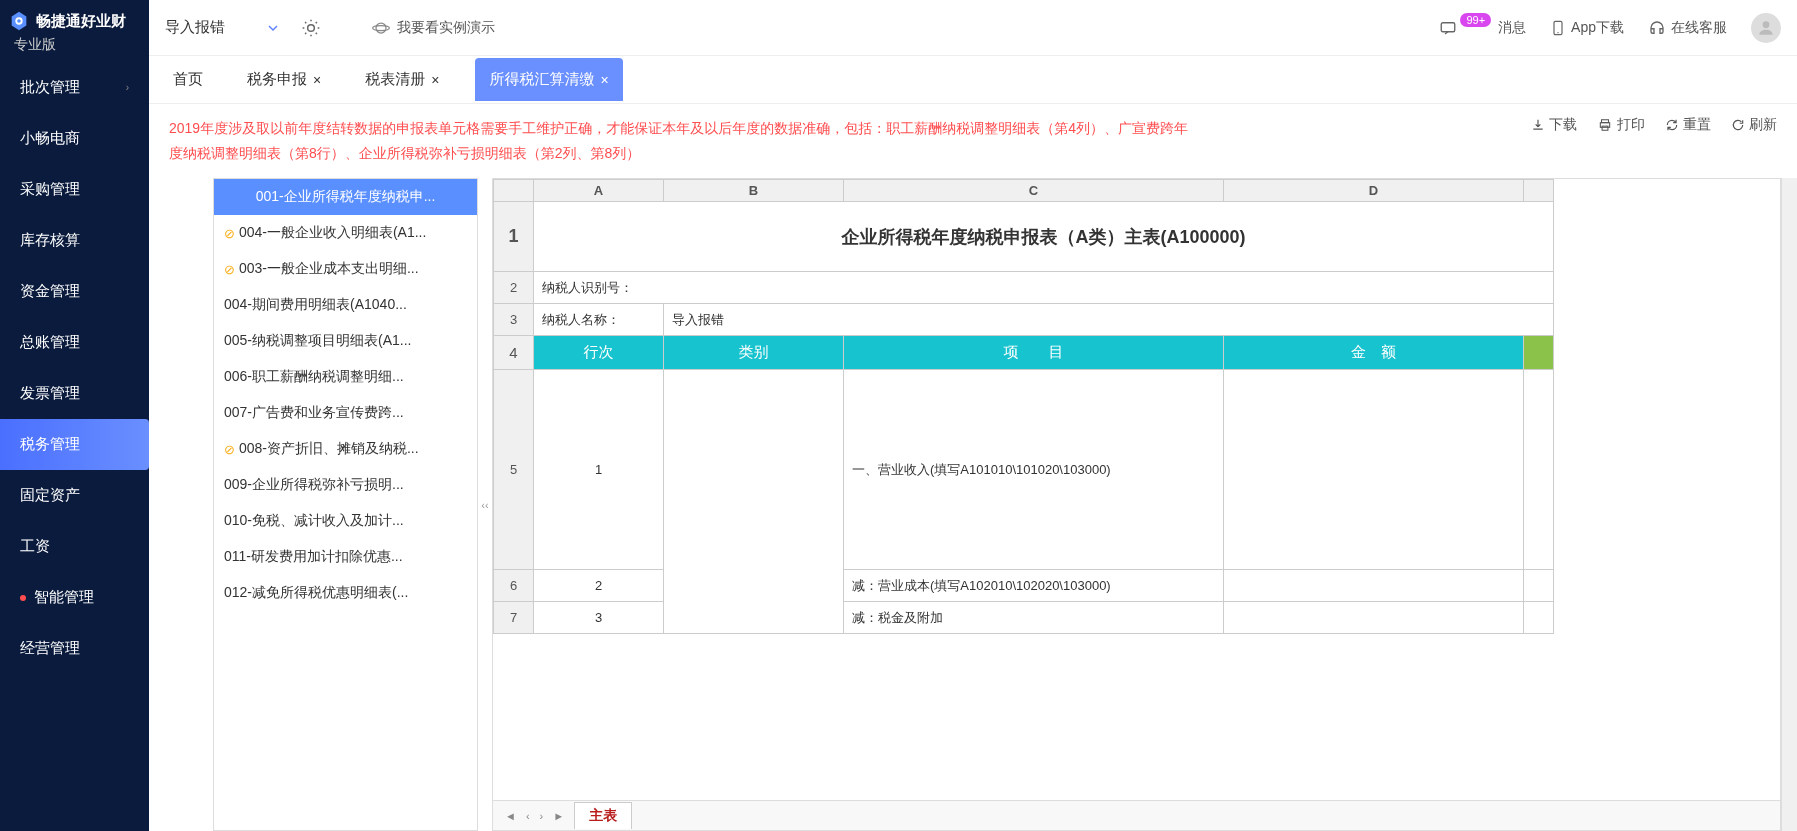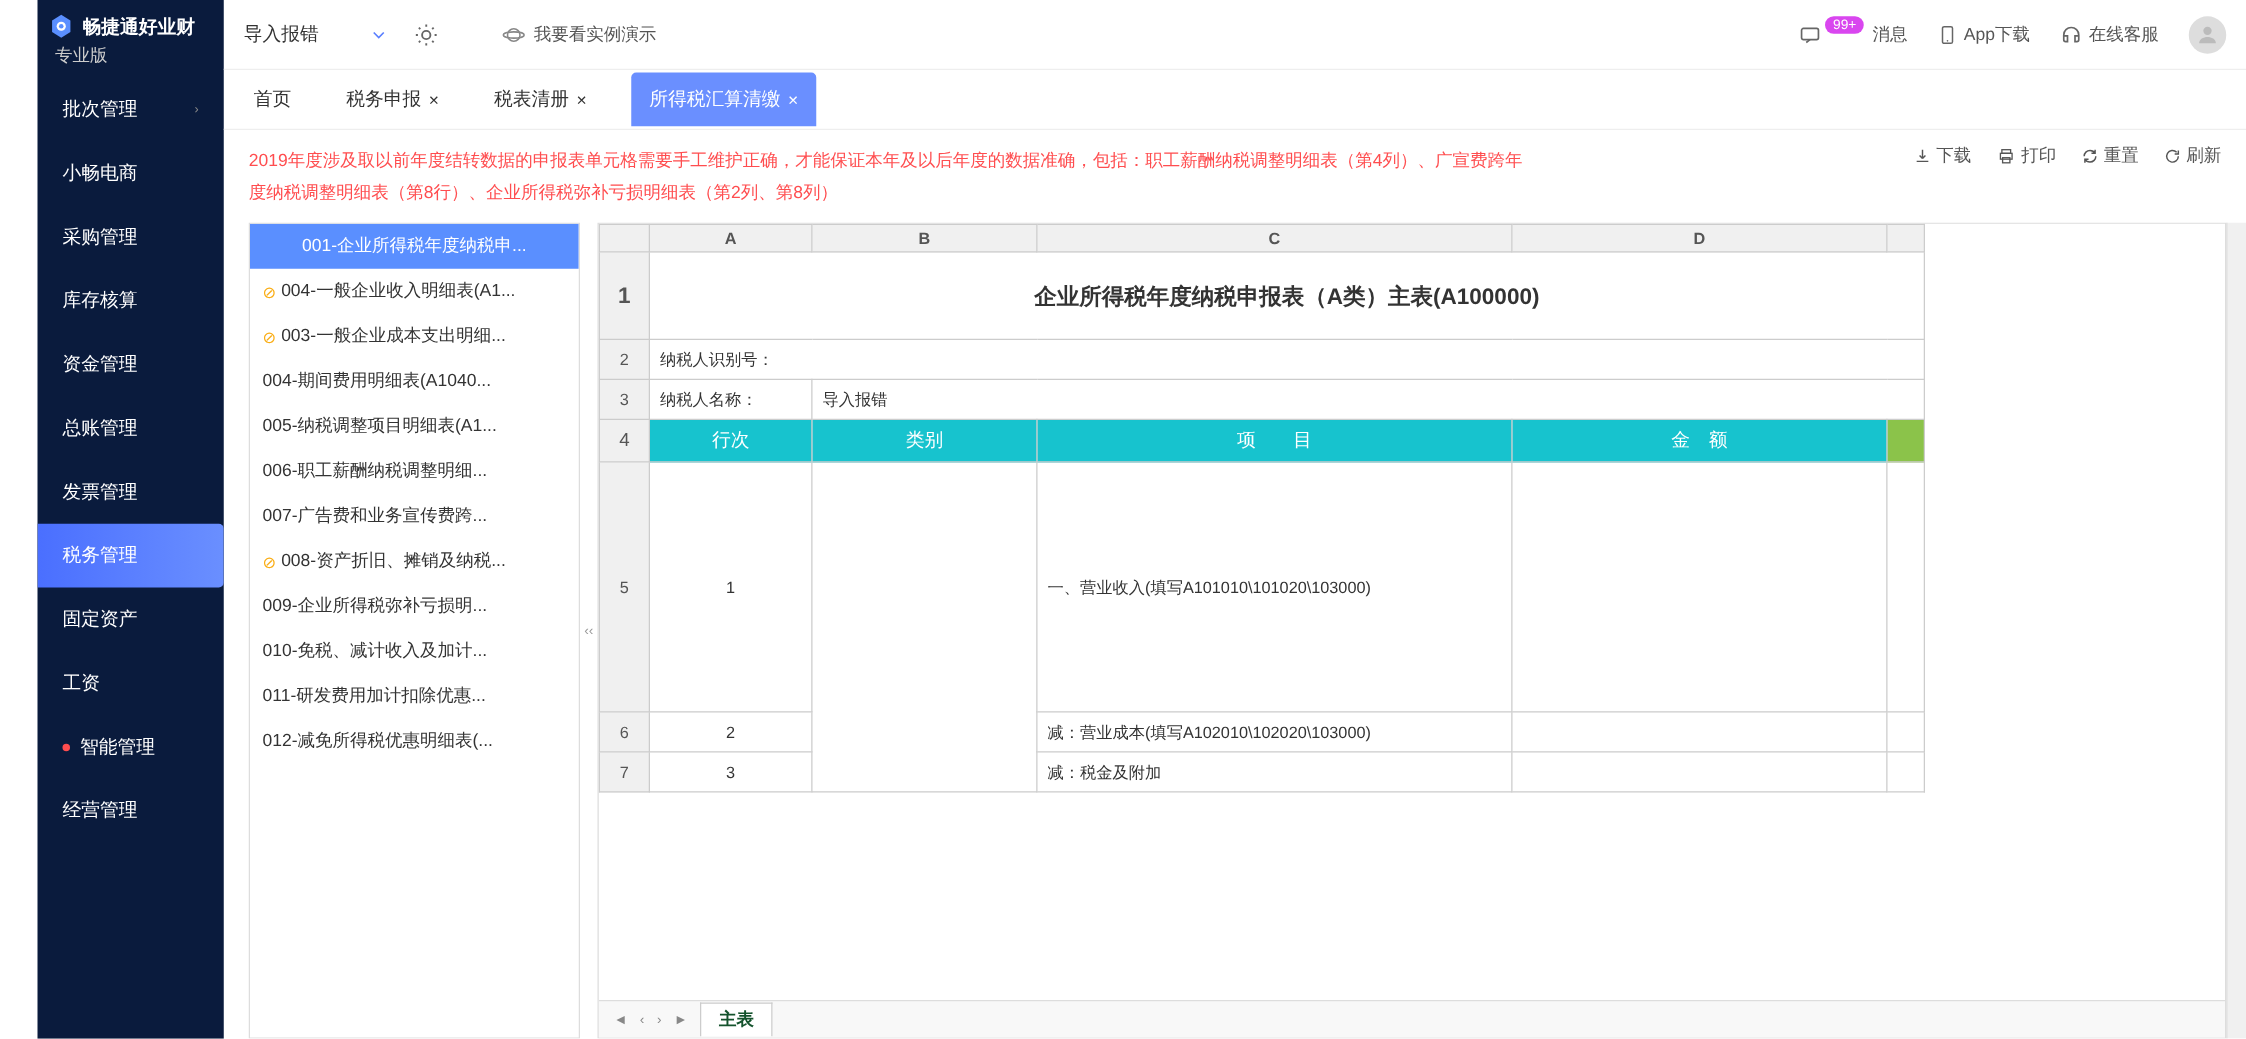--- a/index.html
+++ b/index.html
@@ -1,17 +1,17 @@
 <!DOCTYPE html>
 <html><head>
 <meta charset="utf-8">
 <style>
 * { margin: 0; padding: 0; box-sizing: border-box; }
 body { font-family: "Microsoft YaHei", Arial, sans-serif; font-size: 14px; color: #333; background: #fff; overflow: hidden; }
-.app { display: flex; height: 100vh; padding-left: 30px; }
+.app { display: flex; height: 100vh; }
 .sidebar { width: 149px; background: #0a1b3d; color: #fff; display: flex; flex-direction: column; }
 .logo-area { padding: 10px 8px 4px; display: flex; align-items: center; gap: 6px; }
 .logo-icon { width: 22px; height: 22px; display: flex; align-items: center; justify-content: center; }
 .logo-text { font-size: 15px; font-weight: 600; }
 .logo-sub { font-size: 14px; color: #ccc; padding-left: 14px; margin-bottom: 8px; }
 .sidebar-menu { flex: 1; overflow-y: auto; }
 .sidebar-item { padding: 16px 20px; font-size: 15px; cursor: pointer; display: flex; align-items: center; gap: 6px; }
 .sidebar-item.active { background: linear-gradient(90deg, #4a6fff, #6a8fff); border-radius: 0 4px 4px 0; }
 .red-dot { width: 6px; height: 6px; background: #ff4d4f; border-radius: 50%; margin-right: 2px; }
 .chevron { margin-left: auto; font-size: 10px; color: #888; }
@@ -28,42 +28,42 @@
 .tabs { height: 48px; display: flex; align-items: center; padding: 0 16px; gap: 28px; border-bottom: 1px solid #eee; }
 .tab { font-size: 15px; color: #333; cursor: pointer; display: flex; align-items: center; gap: 6px; padding: 10px 8px; }
 .tab.active { background: #6a8fff; color: #fff; border-radius: 4px 4px 0 0; padding: 12px 14px; }
 .tab-close { font-size: 14px; cursor: pointer; }
 .content { flex: 1; display: flex; flex-direction: column; overflow: hidden; }
 .notice-bar { display: flex; align-items: flex-start; padding: 12px 20px; gap: 16px; }
 .notice-text { color: #ff4d4f; font-size: 14px; line-height: 1.8; flex: 1; max-width: 1020px; }
 .action-btns { display: flex; gap: 20px; margin-left: auto; align-items: flex-start; }
 .action-btn { display: flex; align-items: center; gap: 4px; color: #555; cursor: pointer; font-size: 14px; }
 .workspace { flex: 1; display: flex; overflow: hidden; padding: 0 0 0 20px; }
-.form-list { width: 265px; border: 1px solid #ddd; overflow-y: auto; background: #fff; }
+.form-list { width: 265px; border: 1px solid #ddd; overflow-y: auto; background: #fff; margin-left: 44px; }
 .form-item { padding: 9px 10px; font-size: 14px; cursor: pointer; display: flex; align-items: center; gap: 4px; white-space: nowrap; overflow: hidden; text-overflow: ellipsis; }
 .form-item.selected { background: #5a8fff; color: #fff; justify-content: center; }
 .warn { color: #faad14; font-size: 13px; }
 .collapse-handle { width: 14px; display: flex; align-items: center; justify-content: center; color: #999; cursor: pointer; font-size: 11px; }
 .sheet-area { flex: 1; display: flex; flex-direction: column; border: 1px solid #ddd; overflow: hidden; }
 .sheet { flex: 1; overflow: auto; position: relative; }
 table.grid { border-collapse: collapse; table-layout: fixed; }
 .grid th, .grid td { border: 1px solid #ccc; font-size: 13px; }
 .colhead { background: #f0f0f0; text-align: center; height: 22px; color: #555; }
 .rowhead { background: #f0f0f0; text-align: center; width: 40px; color: #555; }
 .corner { background: #f0f0f0; width: 40px; }
 .title-row td { text-align: center; font-size: 18px; font-weight: bold; height: 70px; }
 .label-cell { padding: 4px 8px; height: 32px; }
 .header-row td { background: #17c3ce; color: #fff; text-align: center; font-weight: 500; height: 34px; font-size: 15px; }
 .header-row td.last { background: #8bc34a; }
 .big-row { height: 200px; }
 .center { text-align: center; }
 .sheet-tabs { height: 30px; display: flex; align-items: center; border-top: 1px solid #ddd; background: #f8f8f8; padding-left: 8px; gap: 6px; }
 .sheet-nav { display: flex; gap: 2px; }
 .sheet-nav span { padding: 2px 4px; color: #888; cursor: pointer; font-size: 11px; }
-.sheet-tab { padding: 4px 14px; border: 1px solid #ccc; border-bottom: none; background: #fff; color: #14532d; font-weight: 600; cursor: pointer; }
+.sheet-tab { padding: 4px 14px; border: 1px solid #ccc; border-bottom: none; background: #fff; color: #b91c1c; font-weight: 600; cursor: pointer; }
 .vscroll { width: 16px; background: #f0f0f0; border-left: 1px solid #ddd; }
 svg { display: block; }
 </style>
 </head>
 <body>
 
 <div class="app">
   <div class="sidebar">
     <div class="logo-area">
       <span class="logo-icon">

